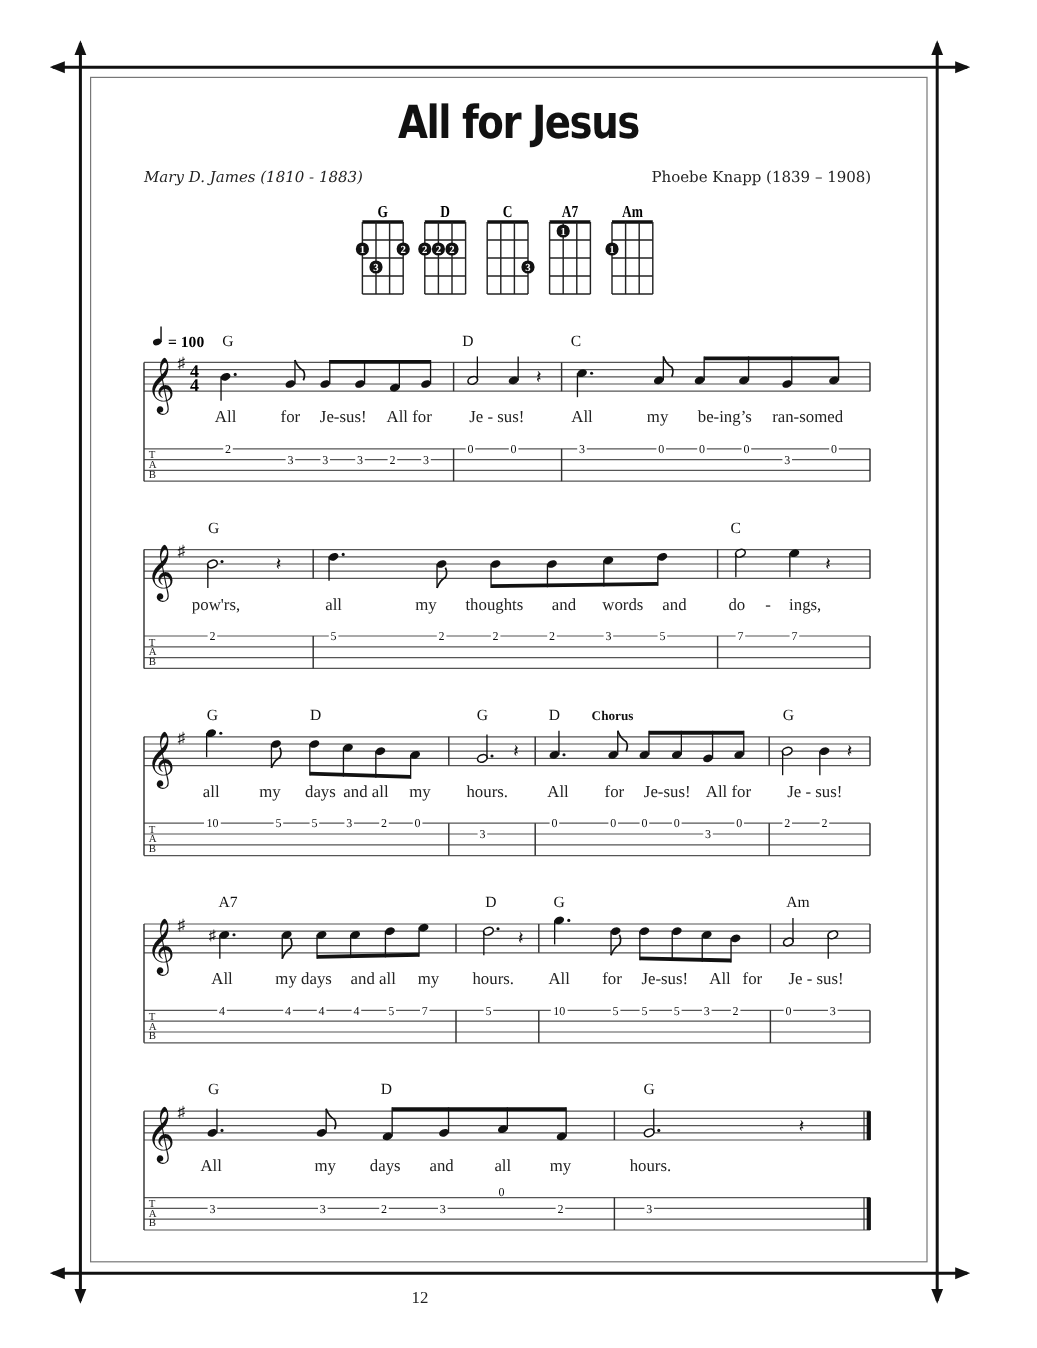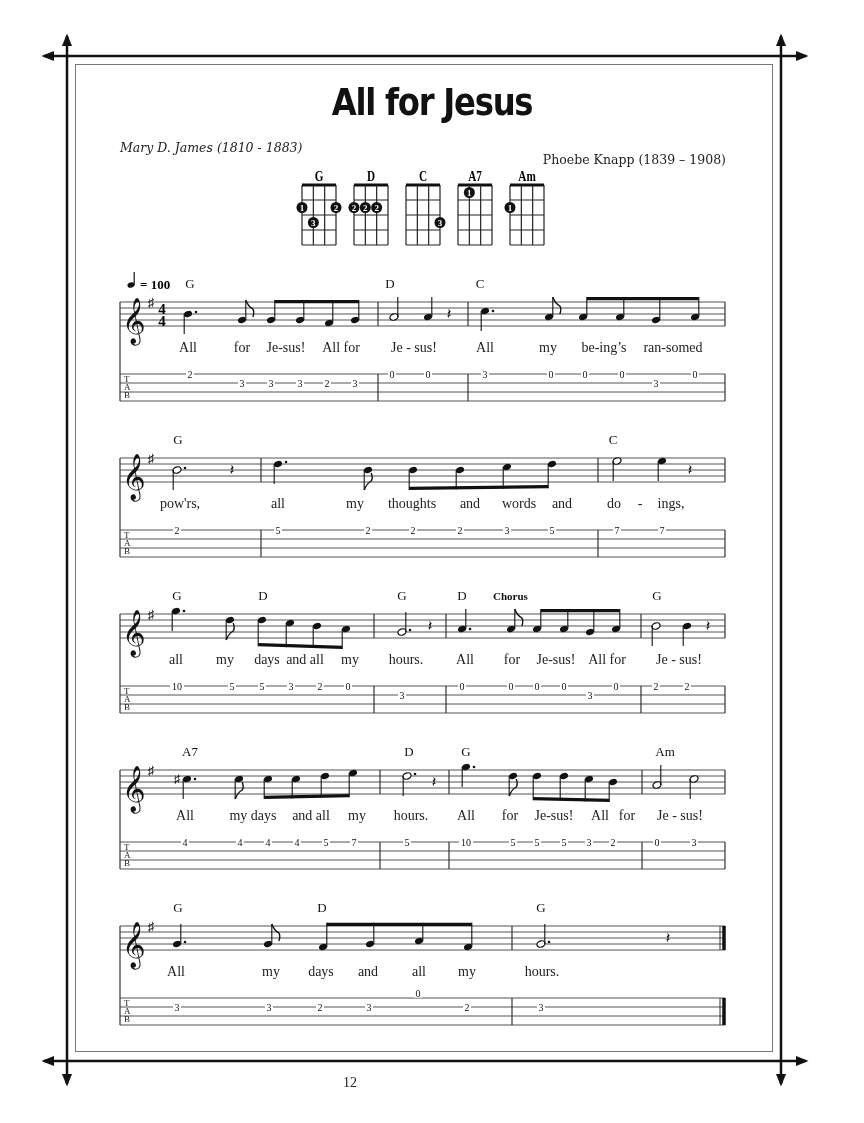--- a/index.html
+++ b/index.html
@@ -1,21 +1,21 @@
 <!DOCTYPE html>
 <html><head>
 <meta charset="utf-8">
 <style>
   html,body{margin:0;padding:0;background:#fff;}
   body{width:864px;height:1123px;position:relative;overflow:hidden;font-family:"DejaVu Serif",serif;color:#111;}
   #frame{position:absolute;left:0;top:0;}
   .title{position:absolute;left:0;width:864px;top:80px;text-align:center;font-family:"DejaVu Sans",sans-serif;font-weight:bold;font-size:38px;letter-spacing:-1.5px;transform:scaleX(0.85);transform-origin:center;color:#111;}
   .credit{position:absolute;top:140px;font-family:"DejaVu Serif",serif;font-size:12.5px;color:#222;}
   .credit.left{left:120px;font-style:italic;}
-  .credit.right{right:138px;margin-top:12px;}
+  .credit.right{right:138px;}
   .page-num{position:absolute;top:1075px;left:0;width:700px;text-align:center;font-family:"Liberation Serif",serif;font-size:14px;color:#222;}
   #chords{position:absolute;left:0;top:0;}
   #systems{position:absolute;left:0;top:0;}
   svg text{font-family:"Liberation Serif","DejaVu Serif",serif;}
 </style>
 </head>
 <body>
 
 <svg id="frame" width="864" height="1123">
   <defs>

